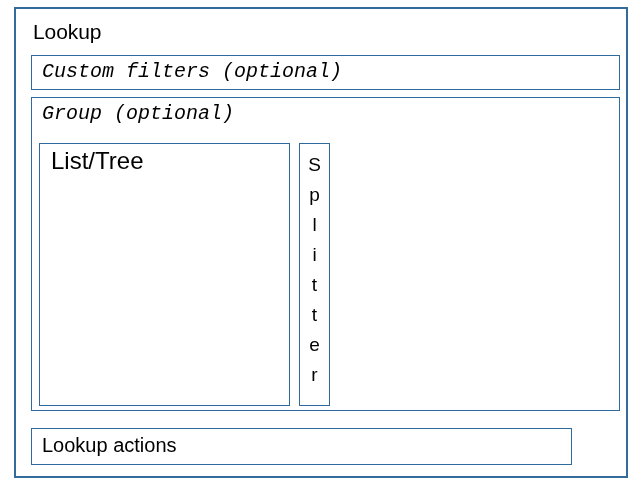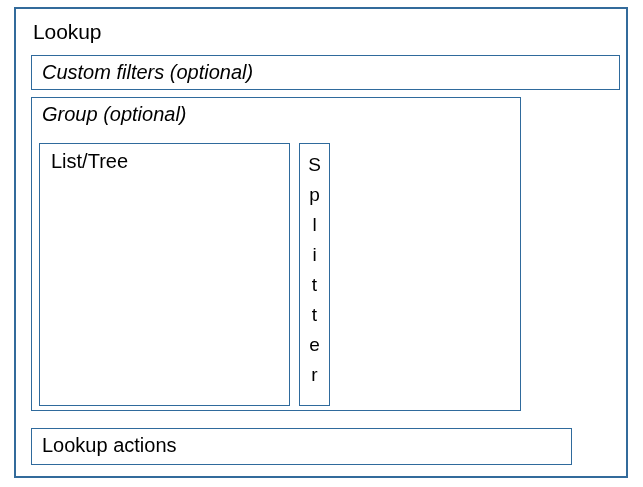--- a/index.html
+++ b/index.html
@@ -47,33 +47,33 @@
 
   
   .panel-label {
     position: absolute;
     left: 10px;
     top: 3px;
     font-size: 20px;
     line-height: 26px;
     white-space: nowrap;
   }
-  .italic { font-style: italic; }
+  .italic { font-style: italic; font-family: Liberation Mono, monospace; }
 
   
   #custom-filters-panel {
     left: 15px;
     top: 46px;
     width: 589px;
     height: 35px;
   }
   #group-panel {
     left: 15px;
     top: 88px;
-    width: 490px;
+    width: 589px;
     height: 314px;
   }
   #lookup-actions-panel {
     left: 15px;
     top: 419px;
     width: 541px;
     height: 37px;
     text-align: center;
   }
 
@@ -109,21 +109,21 @@
     font-size: 19px;
     line-height: 30px;
   }
   .splitter-letters span { display: block; }
 
   
   .pane-label {
     position: absolute;
     left: 11px;
     top: 4px;
-    font-size: 20px;
+    font-size: 24px;
     line-height: 26px;
     white-space: nowrap;
   }
 </style>
 </head>
 <body>
 
 <div class="box" id="lookup-frame">
 
   <div class="frame-title">Lookup</div>

